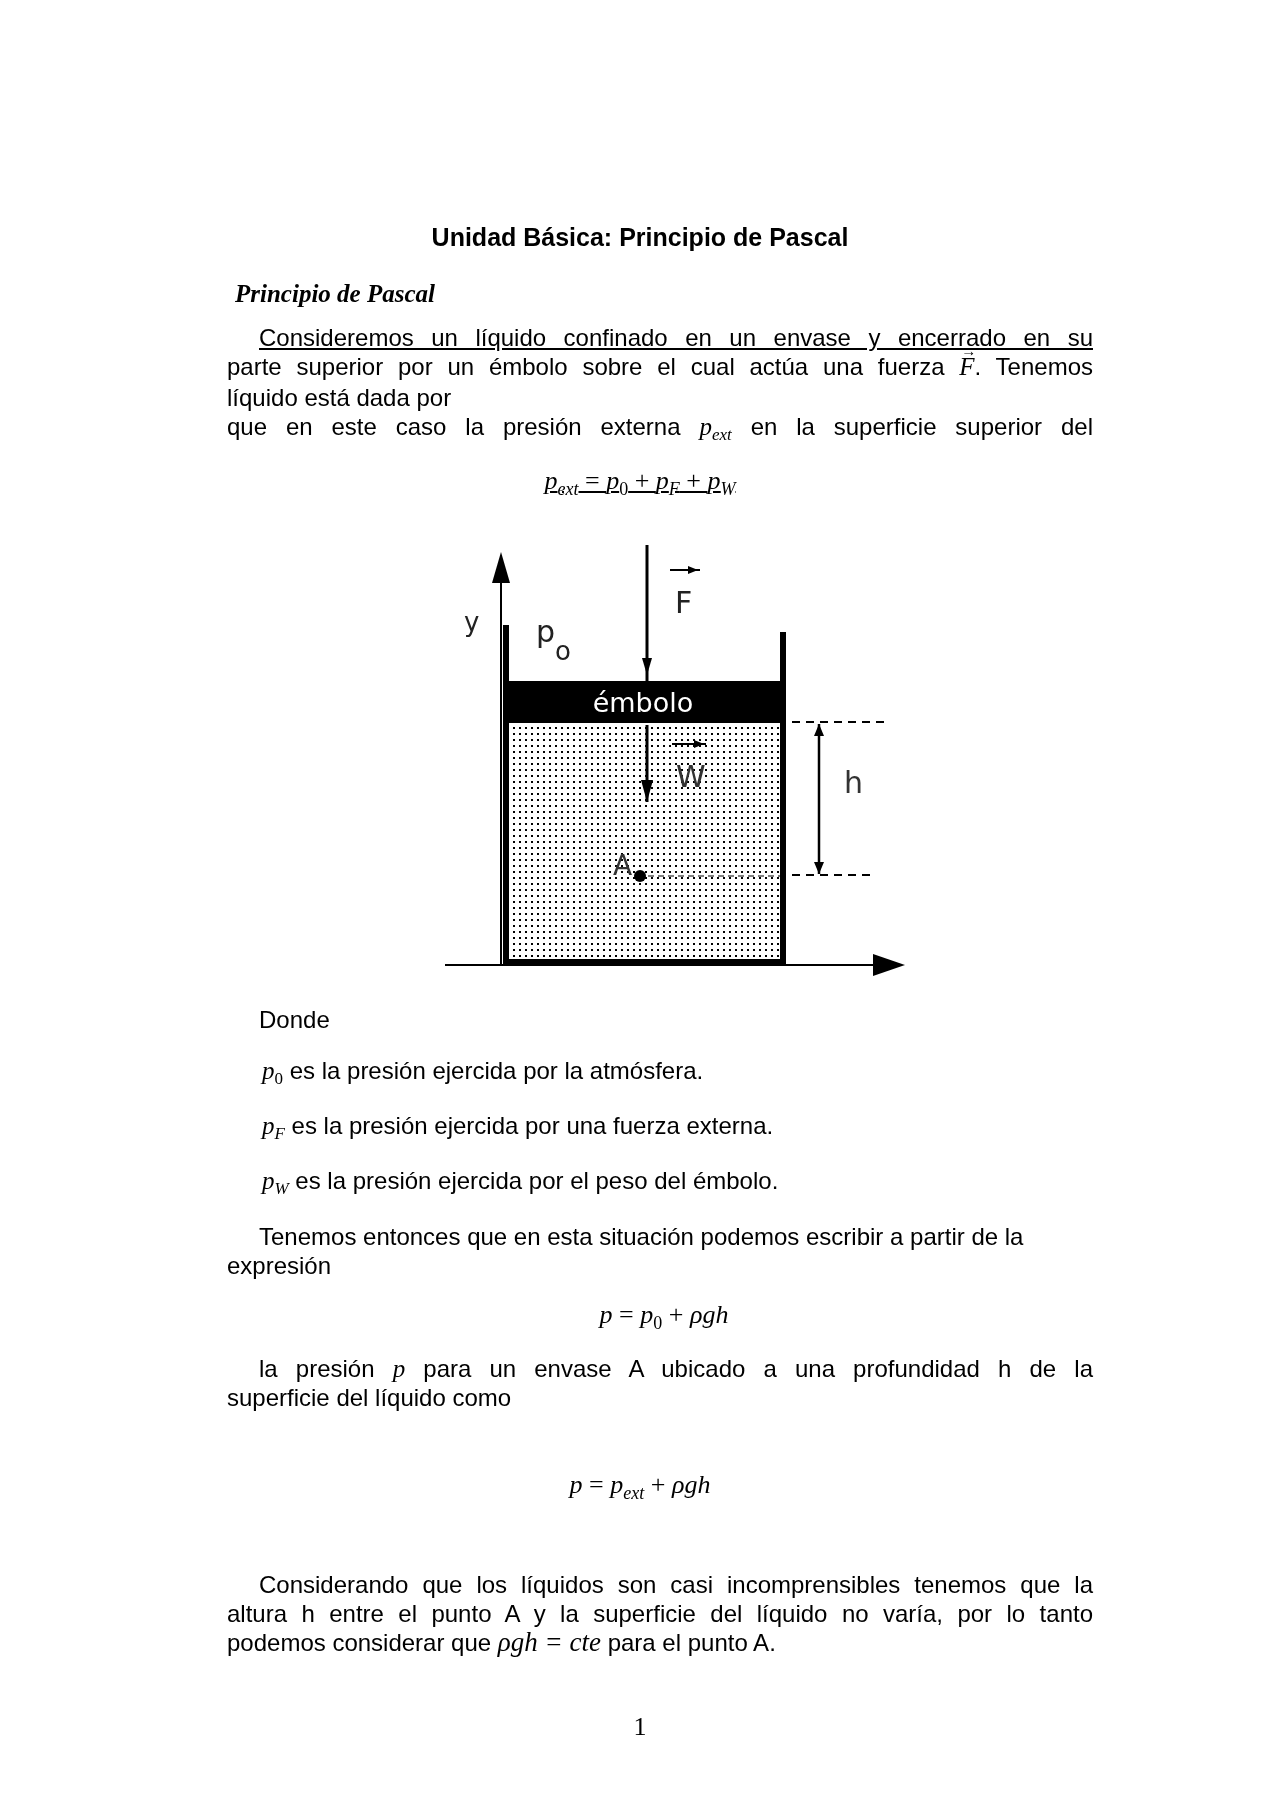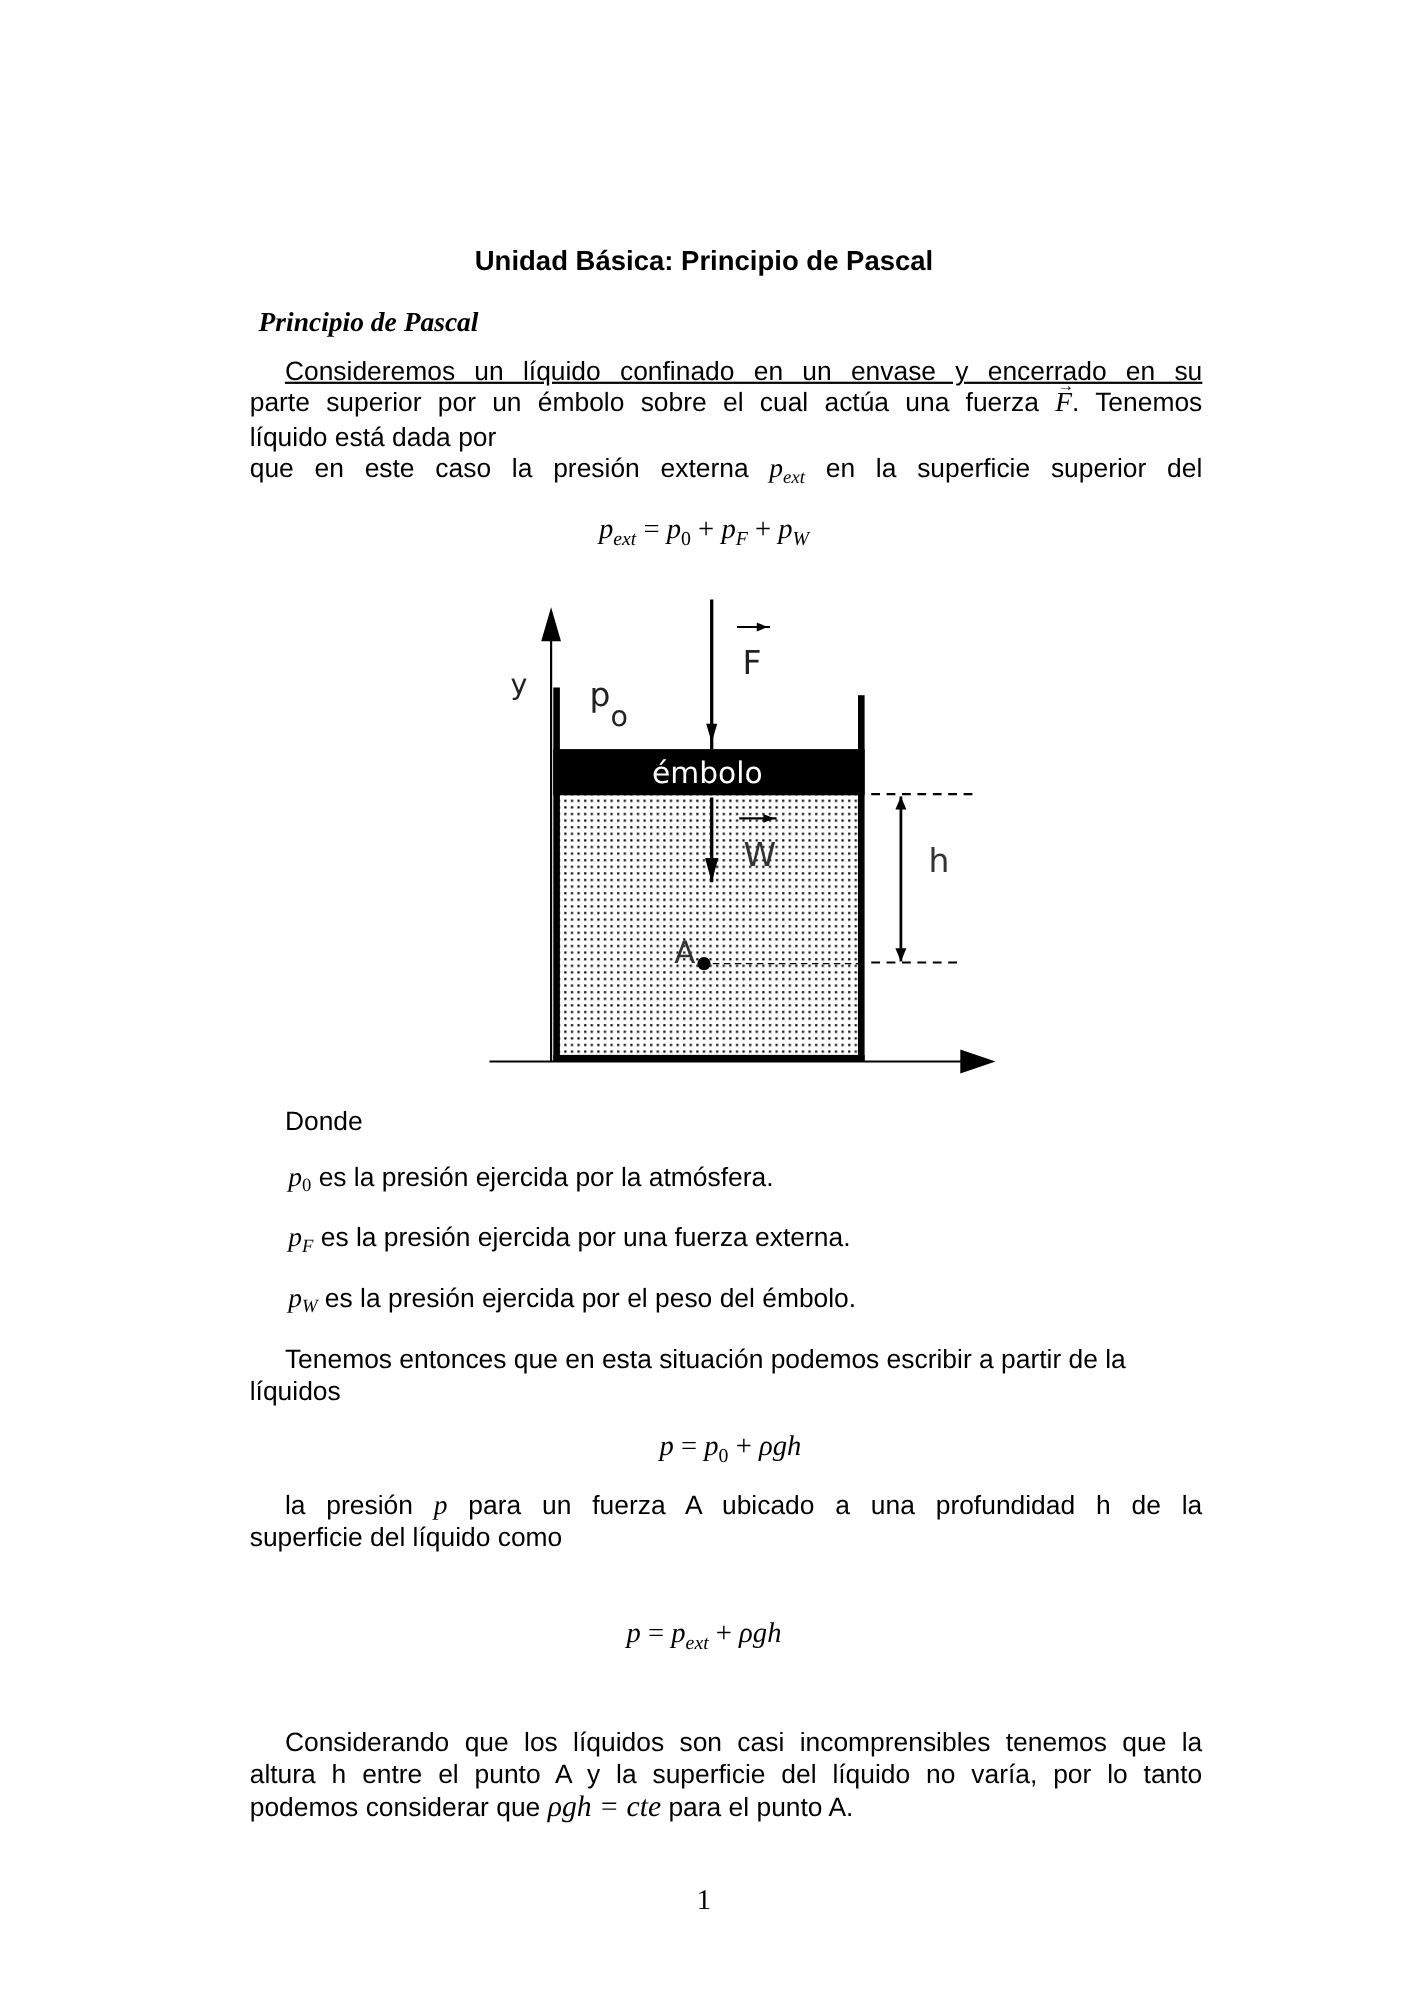--- a/index.html
+++ b/index.html
@@ -29,21 +29,21 @@
 
 <div class="abs subtitle">Principio de Pascal</div>
 
 <div class="abs para" style="top:323px;">
   <div style="text-align:justify;text-align-last:justify;text-decoration:underline;"><span class="indent"></span><span>Consideremos un líquido confinado en un envase y encerrado en su</span></div>
   <div style="text-align:justify;text-align-last:justify;"><span>parte superior por un émbolo sobre el cual actúa una fuerza </span><span class="m vec">F</span><span>. Tenemos</span></div>
   <div style="margin-top:2px;">líquido está dada por</div>
   <div style="text-align:justify;text-align-last:justify;"><span>que en este caso la presión externa </span><span class="m"><span>p</span><sub>ext</sub></span><span> en la superficie superior del</span></div>
 </div>
 
-<div class="abs eq" style="top:466px;">
+<div class="abs eq" style="top:466px;text-decoration:underline;">
   <span>p</span><sub>ext</sub><span class="up"> = </span><span>p</span><sub class="up">0</sub><span class="up"> + </span><span>p</span><sub>F</sub><span class="up"> + </span><span>p</span><sub>W</sub>
 </div>
 
 <svg id="diagram" width="470" height="460" viewBox="0 0 470 460">
   <defs>
     <pattern id="dots" width="6" height="6" patternUnits="userSpaceOnUse">
       <rect width="6" height="6" fill="#ffffff"></rect>
       <rect x="1" y="1" width="2" height="2" fill="#000"></rect>
     </pattern>
   </defs>
@@ -97,29 +97,29 @@
 </div>
 <div class="abs def" style="top:1112px;">
   <span class="m"><span>p</span><sub>F</sub></span><span> es la presión ejercida por una fuerza externa.</span>
 </div>
 <div class="abs def" style="top:1167px;">
   <span class="m"><span>p</span><sub>W</sub></span><span> es la presión ejercida por el peso del émbolo.</span>
 </div>
 
 <div class="abs para" style="top:1222px;">
   <div><span class="indent"></span><span>Tenemos entonces que en esta situación podemos escribir a partir de la</span></div>
-  <div>líquidos</div>
+  <div>expresión</div>
 </div>
 
 <div class="abs eq" style="top:1300px;padding-left:24px;">
   <span>p</span><span class="up"> = </span><span>p</span><sub class="up">0</sub><span class="up"> + </span><span>ρgh</span>
 </div>
 
 <div class="abs para" style="top:1354px;">
-  <div style="text-align:justify;text-align-last:justify;"><span class="indent"></span><span>la presión </span><span class="m">p</span><span> para un fuerza A ubicado a una profundidad h de la</span></div>
+  <div style="text-align:justify;text-align-last:justify;"><span class="indent"></span><span>la presión </span><span class="m">p</span><span> para un envase A ubicado a una profundidad h de la</span></div>
   <div>superficie del líquido como</div>
 </div>
 
 <div class="abs eq" style="top:1470px;">
   <span>p</span><span class="up"> = </span><span>p</span><sub>ext</sub><span class="up"> + </span><span>ρgh</span>
 </div>
 
 <div class="abs para" style="top:1570px;">
   <div style="text-align:justify;text-align-last:justify;"><span class="indent"></span><span>Considerando que los líquidos son casi incomprensibles tenemos que la</span></div>
   <div style="text-align:justify;text-align-last:justify;">altura h entre el punto A y la superficie del líquido no varía, por lo tanto</div>

